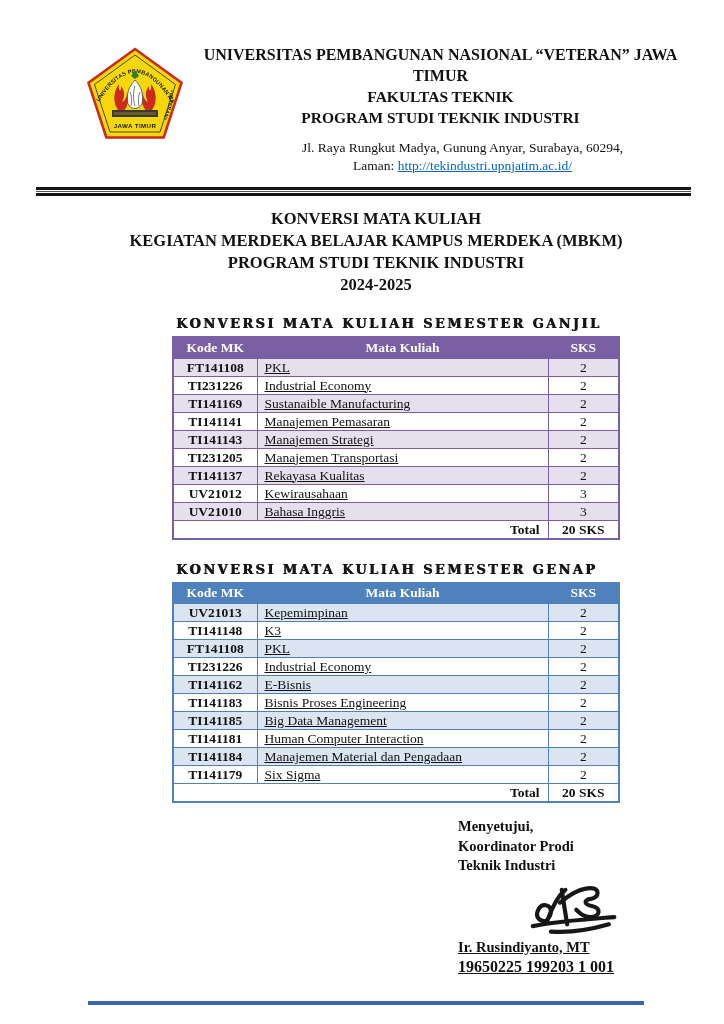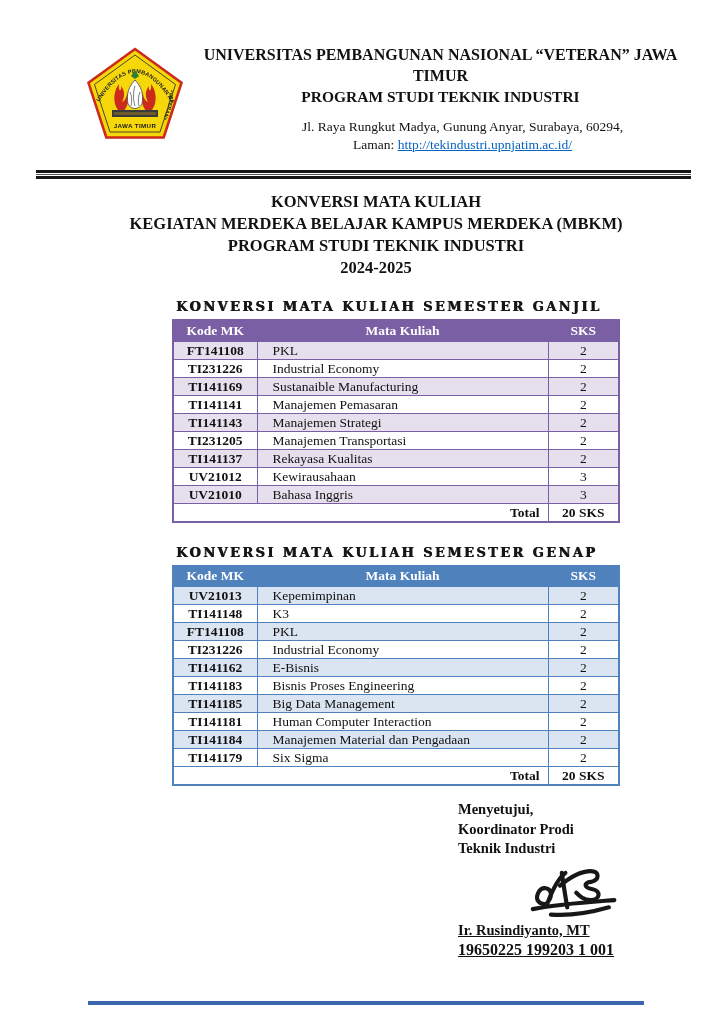--- a/index.html
+++ b/index.html
@@ -36,21 +36,21 @@
   }
   table.conv { border-collapse:collapse; width:448px; table-layout:fixed;
                border:2px solid var(--accent); }
   table.conv th, table.conv td { border:1px solid var(--accent); font-size:13.5px; }
   table.conv th { background:var(--accent); color:#fff; font-weight:bold;
                   height:21px; text-align:center; }
   table.conv th:nth-child(1), table.conv td:nth-child(1) { width:84px; }
   table.conv th:nth-child(3) { width:71px; }
   table.conv td { height:18px; line-height:15px; padding:1px 4px; background:#fff; }
   table.conv td.code { font-weight:bold; text-align:center; }
-  table.conv td.course { text-align:left; padding-left:15px; }
+  table.conv td.course { text-align:left; padding-left:7px;text-decoration:underline; }
   table.conv td.sks { text-align:center; width:71px; }
   table.conv tr.shade td { background:var(--shade); }
   table.conv td.total-label { font-weight:bold; text-align:right; padding-right:8px; }
   table.conv td.total-value { font-weight:bold; text-align:center; }
   
   .sig-block { margin-top:14px; margin-left:458px; width:242px; text-align:left; }
   .sig-line { font-size:14.5px; font-weight:bold; line-height:19.5px; }
   .sig-scribble { display:block; margin:3px auto 0; }
   .sig-name { font-size:14.5px; font-weight:bold; text-decoration:underline; line-height:20px; }
   .sig-nip { font-size:16px; font-weight:bold; line-height:19px;text-decoration:underline; }
@@ -86,20 +86,21 @@
 
         <path d="M46,30 L50,24 L54,30 L50,33 Z" fill="#2E7D32"></path>
 
         <rect x="27" y="64" width="46" height="7" fill="#3a3a3a"></rect>
         <rect x="29" y="66" width="42" height="3" fill="#6b5b2a"></rect>
         <text x="50" y="81.5" font-size="6.2" font-weight="bold" text-anchor="middle" fill="#161616" font-family="Liberation Sans, sans-serif" letter-spacing="0.4">JAWA TIMUR</text>
       </svg>
     </div>
     <div class="head-text">
       <div class="uni-name">UNIVERSITAS PEMBANGUNAN NASIONAL “VETERAN” JAWA TIMUR</div>
+      <div class="head-line">FAKULTAS TEKNIK</div>
       <div class="head-line">PROGRAM STUDI TEKNIK INDUSTRI</div>
       <div class="addr-block">
         <div class="addr-line">Jl. Raya Rungkut Madya, Gunung Anyar, Surabaya, 60294,</div>
         <div class="addr-line"><span>Laman:</span>
           <a class="site-link" href="#">http://tekindustri.upnjatim.ac.id/</a></div>
       </div>
     </div>
   </div>
 
   <div class="rule"></div>

